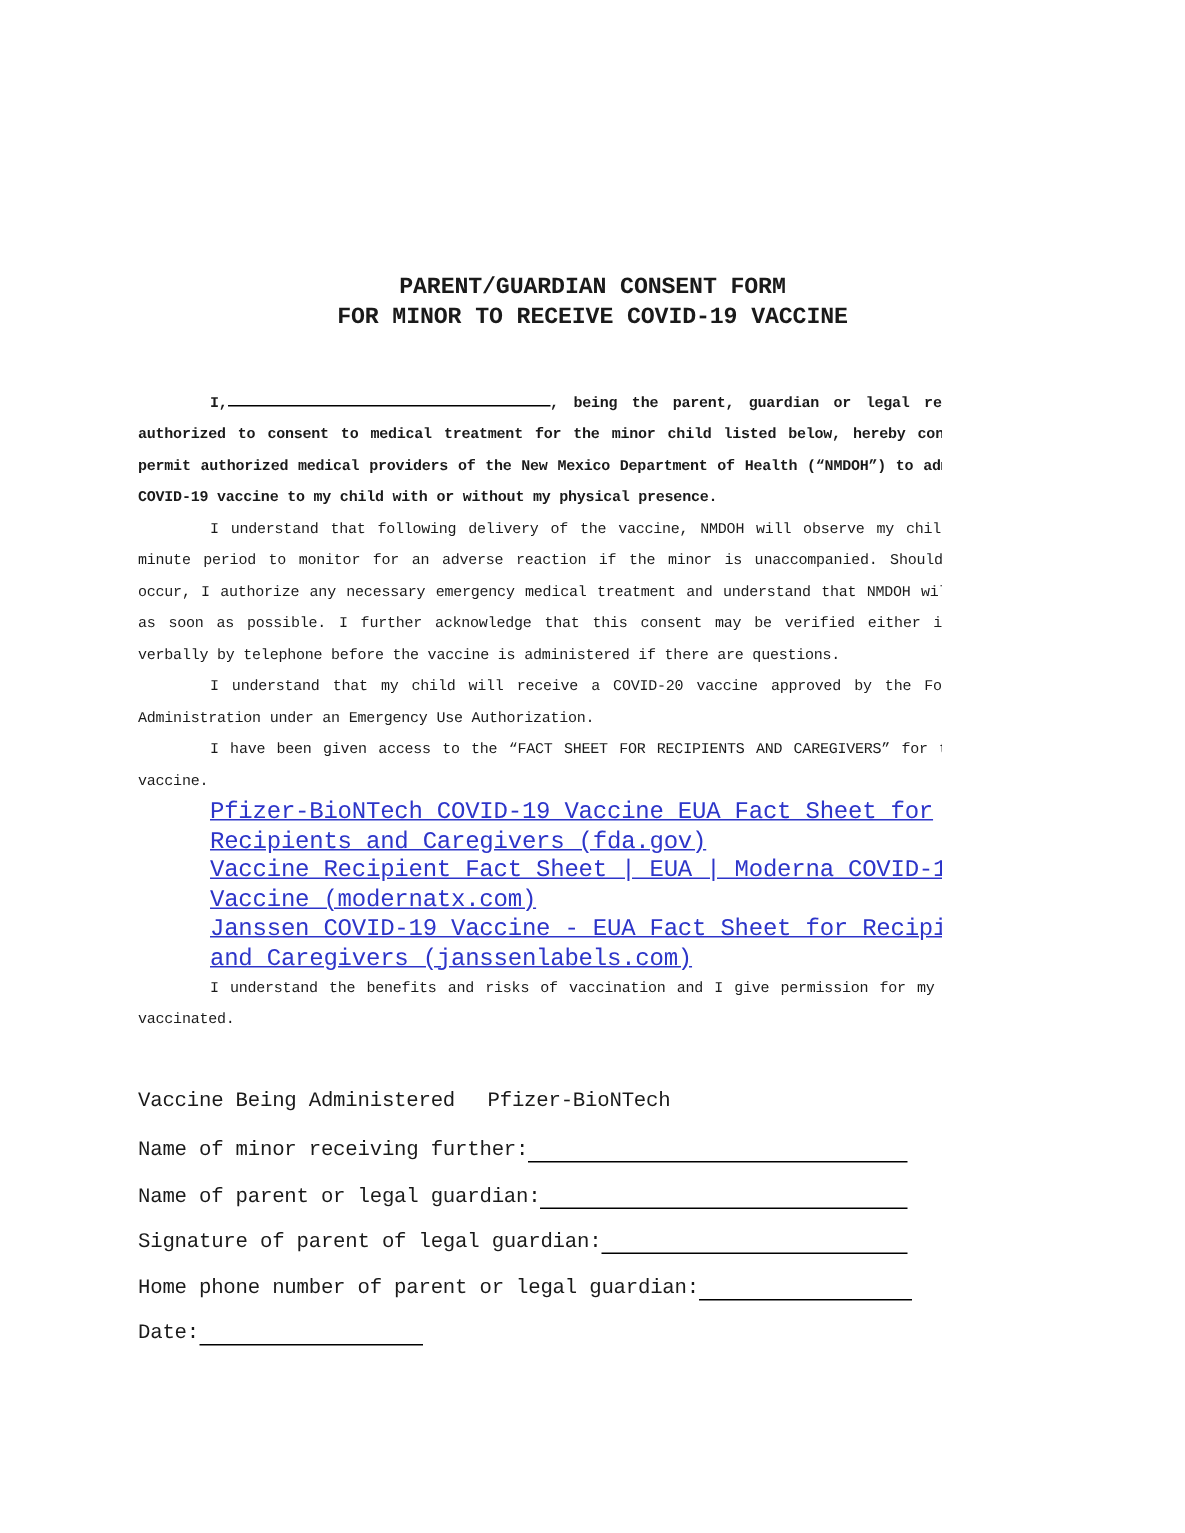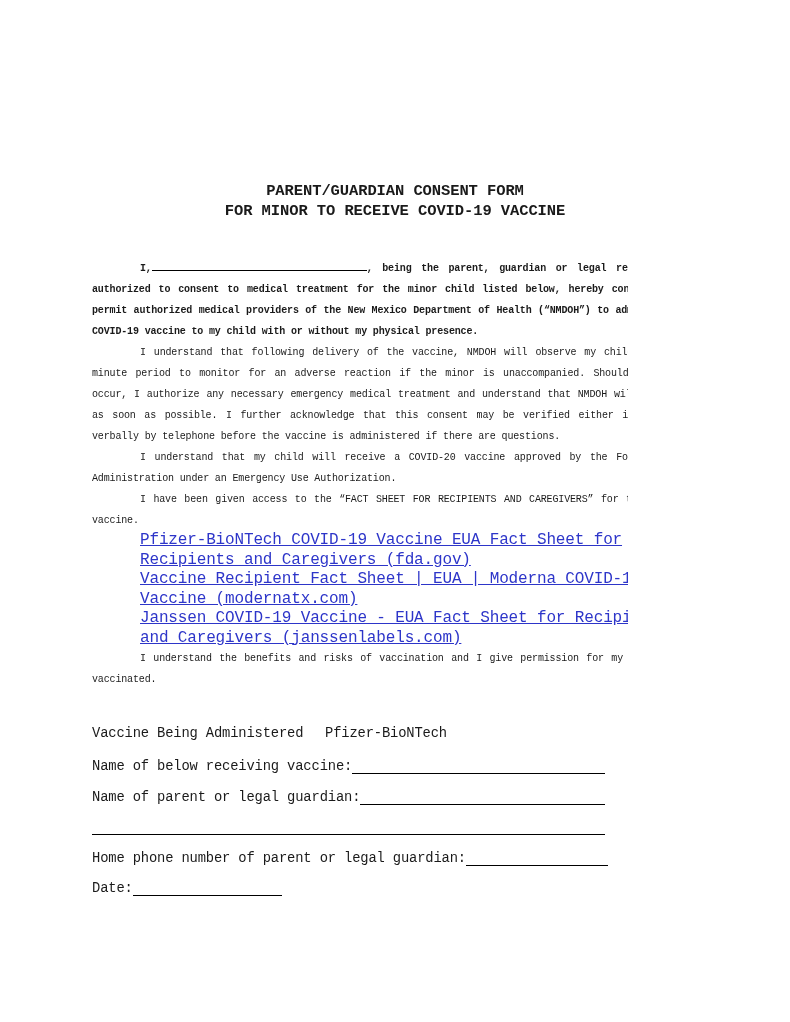--- a/index.html
+++ b/index.html
@@ -110,30 +110,31 @@
     <p class="body-par">I understand the benefits and risks of vaccination and I give permission for my child to be vaccinated.</p>
 
     <div class="form-section">
 
       <div class="form-row" style="margin-bottom:16px;">
         <span class="label vaccine-label">Vaccine Being Administered</span>
         <span class="label">Pfizer-BioNTech</span>
       </div>
 
       <div class="form-row row-wide">
-        <span class="label">Name of below receiving vaccine:</span>
+        <span class="label">Name of minor receiving further:</span>
         <span class="uline"></span>
       </div>
 
       <div class="form-row row-wide">
         <span class="label">Name of parent or legal guardian:</span>
         <span class="uline"></span>
       </div>
 
       <div class="form-row row-wide">
+        <span class="label">Signature of parent of legal guardian:</span>
         <span class="uline"></span>
       </div>
 
       <div class="form-row row-wide" style="width:516px;">
         <span class="label">Home phone number of parent or legal guardian:</span>
         <span class="uline"></span>
       </div>
 
       <div class="form-row row-date">
         <span class="label">Date:</span>

